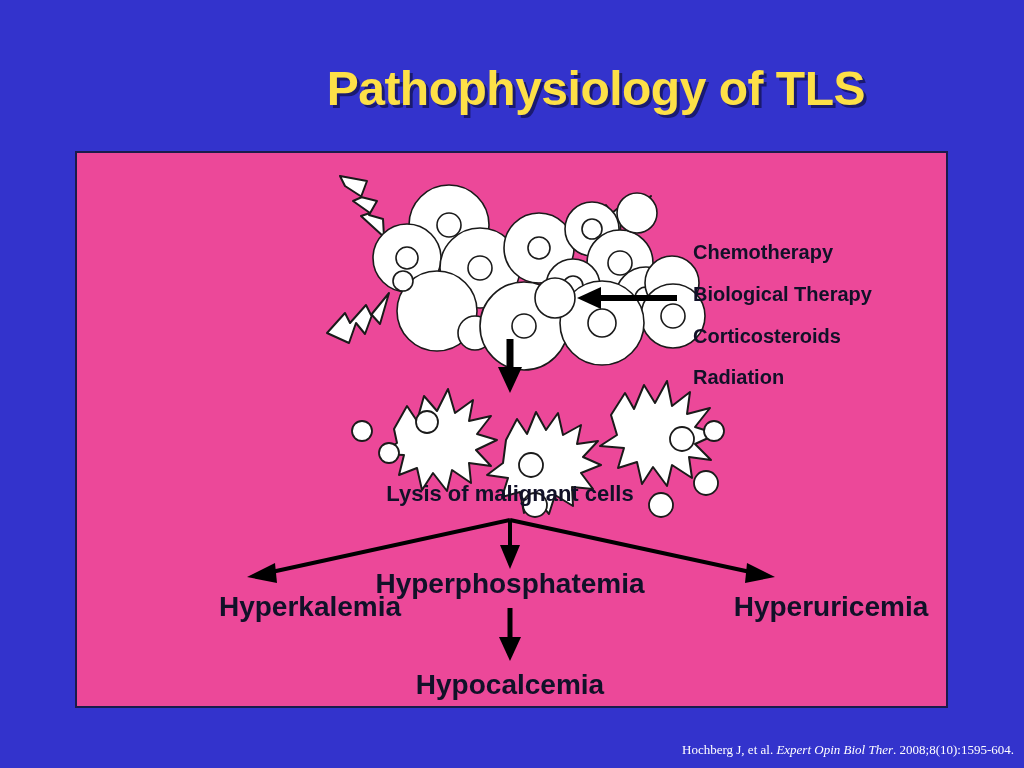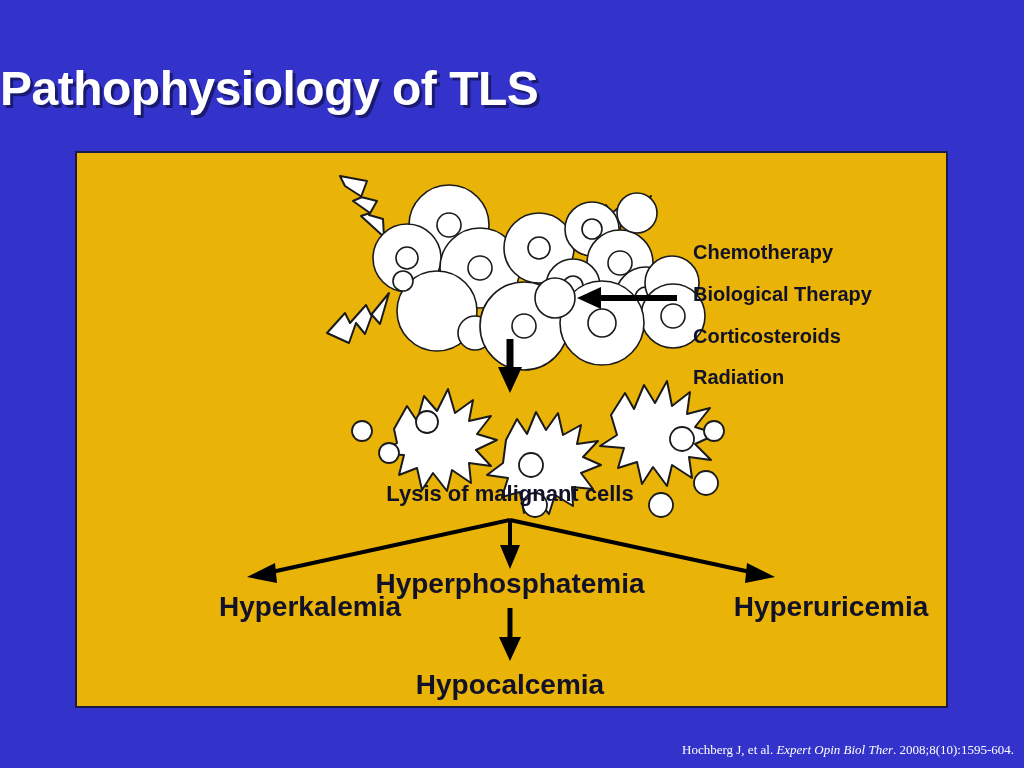--- a/index.html
+++ b/index.html
@@ -14,40 +14,40 @@
     overflow: hidden;
     position: relative;
   }
 
   
   #slide-title {
     position: absolute;
     left: 0;
     top: 60px;
     width: 865px;
-    text-align: left;
+    text-align: right;
     font-family: "Liberation Sans", sans-serif;
     font-weight: bold;
     font-size: 48px;
     line-height: 58px;
     letter-spacing: -0.5px;
-    color: #ffffff;
+    color: #fde047;
     text-shadow: 3px 3px 0 #1a1a70;
     white-space: nowrap;
     user-select: none;
   }
 
   
   #figure-panel {
     position: absolute;
     left: 75px;
     top: 151px;
     width: 873px;
     height: 557px;
-    background: #eab308;
+    background: #ec4899;
     border: 2px solid #1b1b4b;
     box-sizing: border-box;
   }
 
   #figure-canvas {
     position: absolute;
     left: 0;
     top: 0;
     width: 873px;
     height: 557px;

